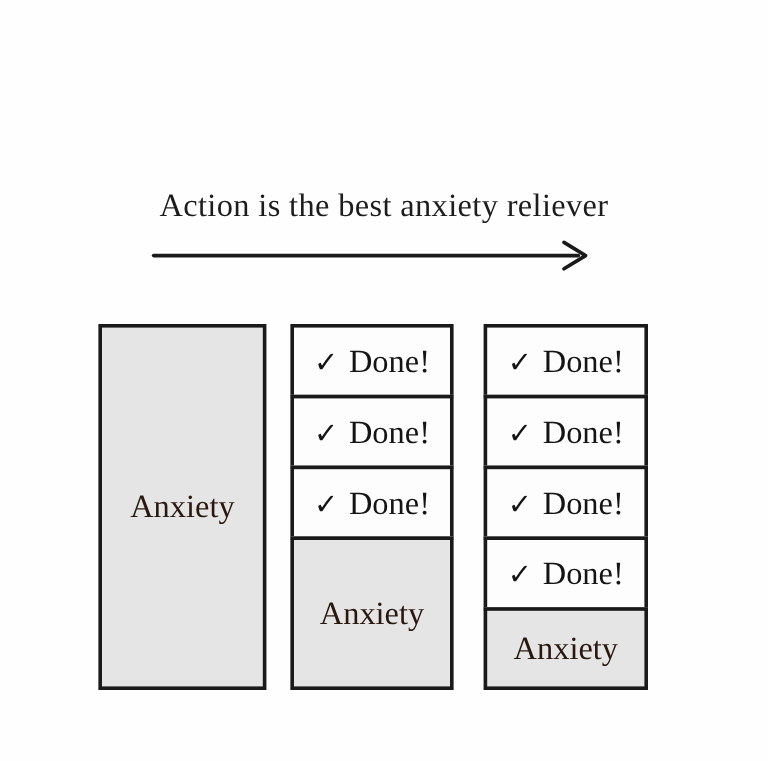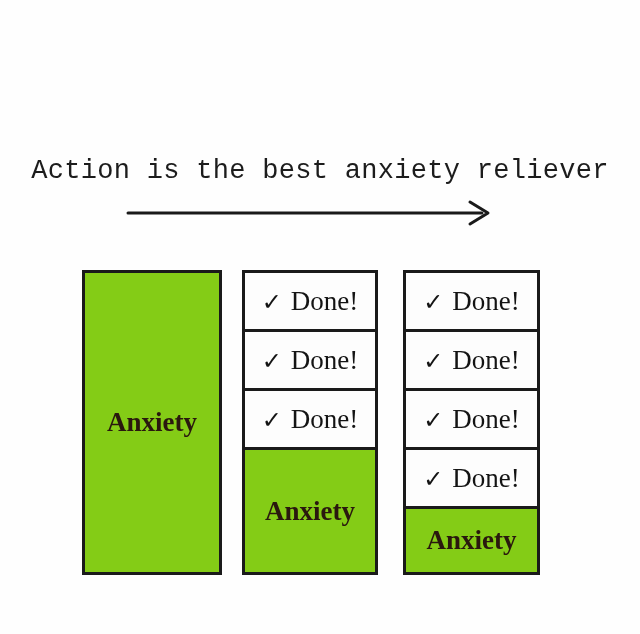--- a/index.html
+++ b/index.html
@@ -16,21 +16,20 @@
   }
   .title {
     position: absolute;
     top: 156px;
     left: 0;
     width: 640px;
     text-align: center;
     font-size: 27px;
     color: #1c1c1c;
     letter-spacing: 0.3px;
-    font-family: Liberation Mono, monospace;
   }
   .arrow-wrap {
     position: absolute;
     top: 198px;
     left: 124px;
     width: 376px;
     height: 30px;
   }
   .col {
     position: absolute;
@@ -50,22 +49,21 @@
     align-items: center;
     justify-content: center;
   }
   .seg:first-child { margin-top: 0; }
   .seg.done {
     flex: 0 0 62px;
     background: #fdfdfd;
   }
   .seg.anxiety {
     flex: 1 1 auto;
-    background: #84cc16;
-    font-weight: bold;
+    background: #e5e5e5;
   }
   .seg .label {
     font-size: 27px;
     color: #141414;
     line-height: 1;
     white-space: nowrap;
     text-align: center;
   }
   .seg.anxiety .label {
     color: #2a180e;

